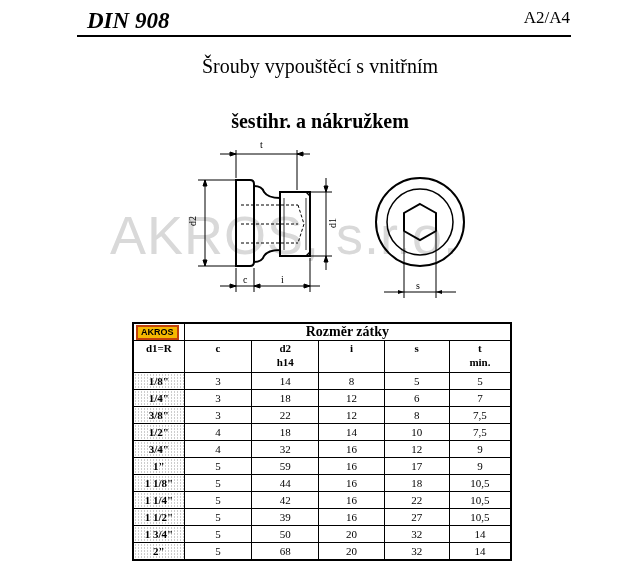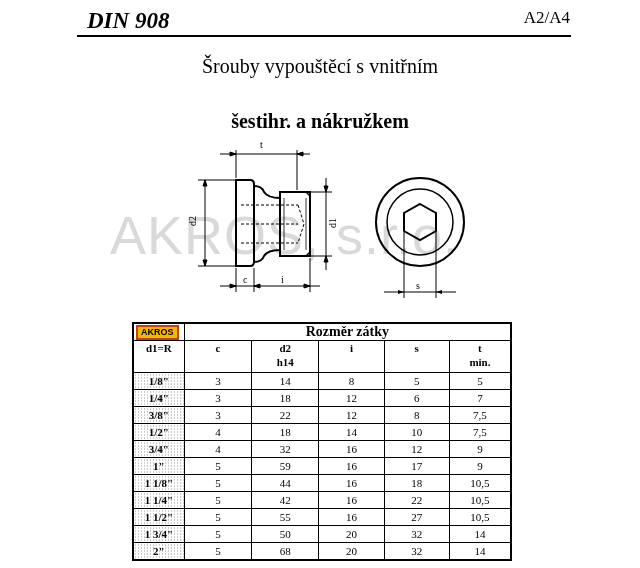--- a/index.html
+++ b/index.html
@@ -178,21 +178,21 @@
     <td class="d1cell">1 1/4"</td>
     <td>5</td>
     <td>42</td>
     <td>16</td>
     <td>22</td>
     <td>10,5</td>
   </tr>
   <tr>
     <td class="d1cell">1 1/2"</td>
     <td>5</td>
-    <td>55</td>
+    <td>39</td>
     <td>16</td>
     <td>27</td>
     <td>10,5</td>
   </tr>
   <tr>
     <td class="d1cell">1 3/4"</td>
     <td>5</td>
     <td>50</td>
     <td>20</td>
     <td>32</td>

